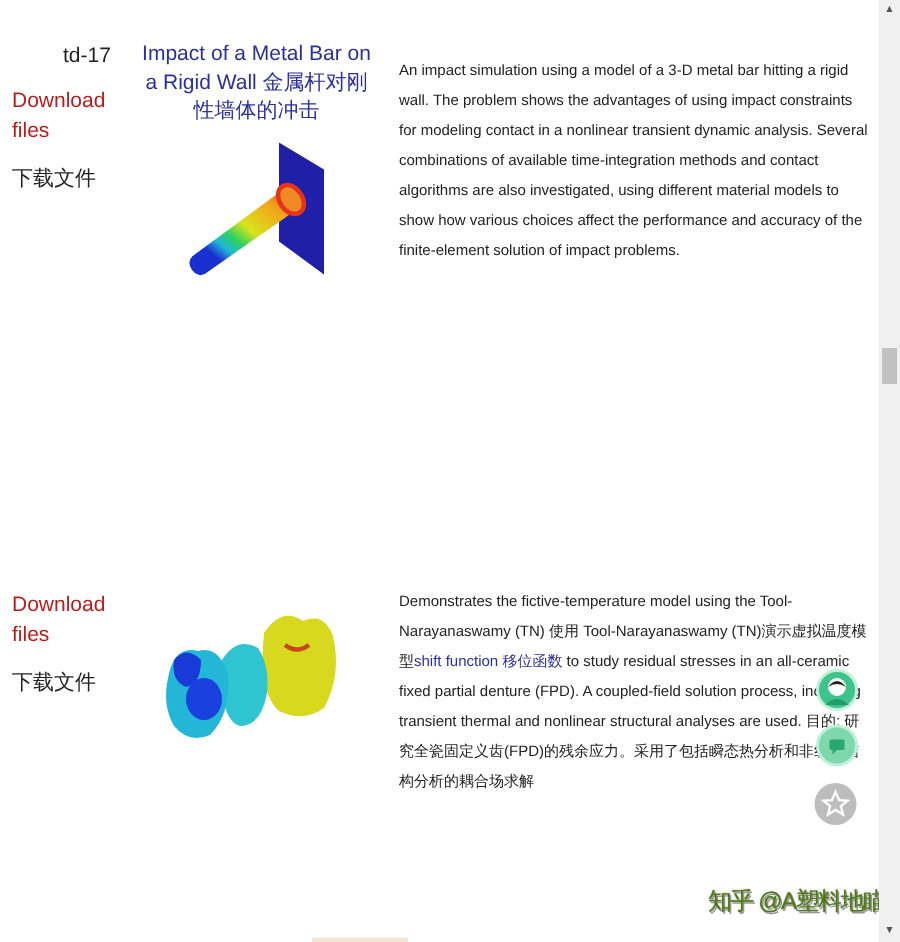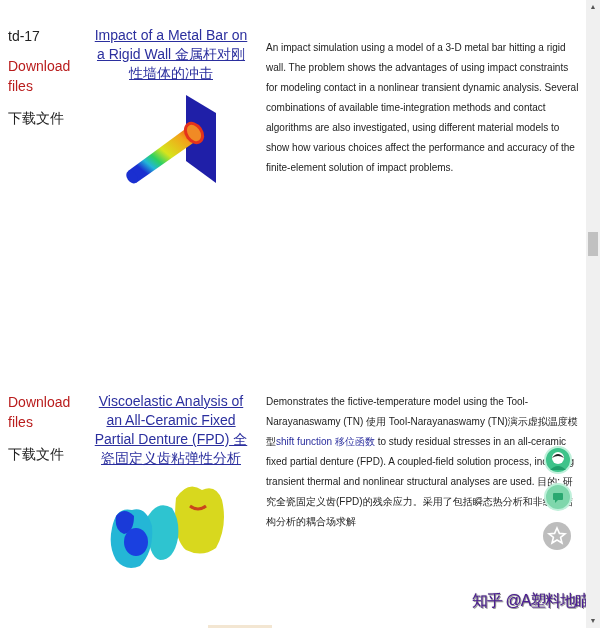--- a/index.html
+++ b/index.html
@@ -5,39 +5,39 @@
   html, body { margin: 0; padding: 0; }
   body {
     width: 600px; height: 628px; overflow: hidden; position: relative;
     background: #ffffff;
     font-family: "Liberation Sans", sans-serif;
     color: #222222;
   }
   .content { position: absolute; left: 0; top: 0; width: 586px; height: 628px; background: #fff; }
   .row { position: absolute; left: 0; width: 586px; }
   .col-id { position: absolute; left: 8px; width: 80px; font-size: 14px; line-height: 20px; }
-  .col-id .id { display: block; margin-bottom: 10px; }
+  .col-id .id { display: block; margin-bottom: 10px; margin-left: 34px; }
   .col-id a { display: block; color: #b91c1c; text-decoration: none; margin-bottom: 12px; }
   .col-id .cn { display: block; }
   .col-title { position: absolute; left: 94px; width: 154px; text-align: center; font-size: 14px; line-height: 19px; color: #2b2f9e; }
-  .col-title .title { display: block; text-decoration: underline; }
+  .col-title .title { display: block; }
   .thumb { display: block; margin: 8px auto 0; }
   .col-desc { position: absolute; left: 266px; width: 316px; font-size: 10px; line-height: 20px; color: #222; }
   .col-desc p { margin: 0 0 20px 0; }
   .col-desc .link { color: #2b2f9e; }
   .scrollbar { position: absolute; left: 586px; top: 0; width: 14px; height: 628px; background: #f0f0f0; }
   .scroll-up, .scroll-down { position: absolute; left: 0; width: 14px; height: 14px; text-align: center; font-size: 7px; color: #555; line-height: 14px; }
   .scroll-up { top: 0; }
   .scroll-down { bottom: 0; }
   .scroll-thumb { position: absolute; left: 2px; top: 232px; width: 10px; height: 24px; background: #c1c1c1; }
   .fab { position: absolute; width: 28px; height: 28px; border-radius: 50%; }
   .fab-profile { left: 544px; top: 446px; background: #3ec38a; border: 2px solid #bff0da; width: 24px; height: 24px; }
   .fab-comment { left: 544px; top: 483px; background: #7fd7ac; border: 2px solid #bff0da; width: 24px; height: 24px; }
   .fab-star { left: 543px; top: 522px; background: #bdbdbd; }
-  .watermark { position: absolute; left: 472px; top: 591px; font-size: 16px; color: #4c1d95; text-shadow: 0 0 1px #777, 1px 1px 0 #999; letter-spacing: -1px; }
+  .watermark { position: absolute; left: 472px; top: 591px; font-size: 16px; color: #4d7c0f; text-shadow: 0 0 1px #777, 1px 1px 0 #999; letter-spacing: -1px; }
   .bottom-strip { position: absolute; left: 208px; top: 625px; width: 64px; height: 3px; background: #f3e6d2; }
 </style>
 </head>
 <body>
 
 <div class="content">
 
   <div class="row" style="top:26px;">
     <div class="col-id">
       <span class="id">td-17</span>
@@ -69,21 +69,20 @@
       <p>An impact simulation using a model of a 3-D metal bar hitting a rigid wall. The problem shows the advantages of using impact constraints for modeling contact in a nonlinear transient dynamic analysis. Several combinations of available time-integration methods and contact algorithms are also investigated, using different material models to show how various choices affect the performance and accuracy of the finite-element solution of impact problems.</p>
     </div>
   </div>
 
   <div class="row" style="top:392px;">
     <div class="col-id">
       <a>Download files</a>
       <span class="cn">下载文件</span>
     </div>
     <div class="col-title">
-      <span class="title">Viscoelastic Analysis of an All-Ceramic Fixed Partial Denture (FPD) 全瓷固定义齿粘弹性分析</span>
       <svg class="thumb" width="130" height="100" viewBox="0 0 130 100">
         <path d="M70 22 Q82 4 96 14 Q110 8 116 24 Q122 50 110 72 Q96 82 80 74 Q66 62 70 22Z" fill="#d8d81e"></path>
         <path d="M84 30 Q92 36 100 30" stroke="#c9461c" stroke-width="3" fill="none"></path>
         <path d="M42 40 Q52 24 66 32 Q74 44 72 62 Q68 84 54 84 Q40 80 42 40Z" fill="#2ec4d0"></path>
         <path d="M6 52 Q10 30 26 34 Q40 30 46 50 Q48 76 34 90 Q20 96 10 84 Q2 70 6 52Z" fill="#24b6d6"></path>
         <path d="M10 40 Q18 30 28 40 Q28 56 18 58 Q8 54 10 40Z" fill="#1a3ad8"></path>
         <ellipse cx="30" cy="66" rx="12" ry="14" fill="#1a40e0"></ellipse>
       </svg>
     </div>
     <div class="col-desc" style="top:0px;">

